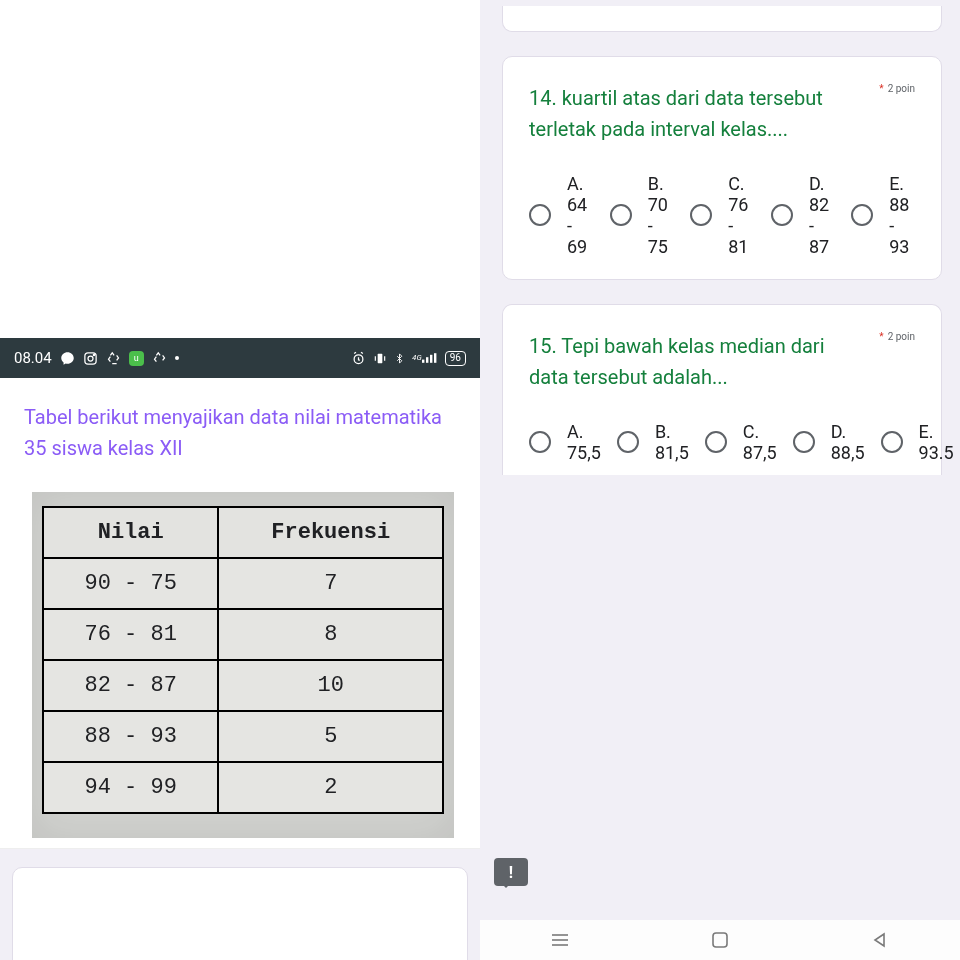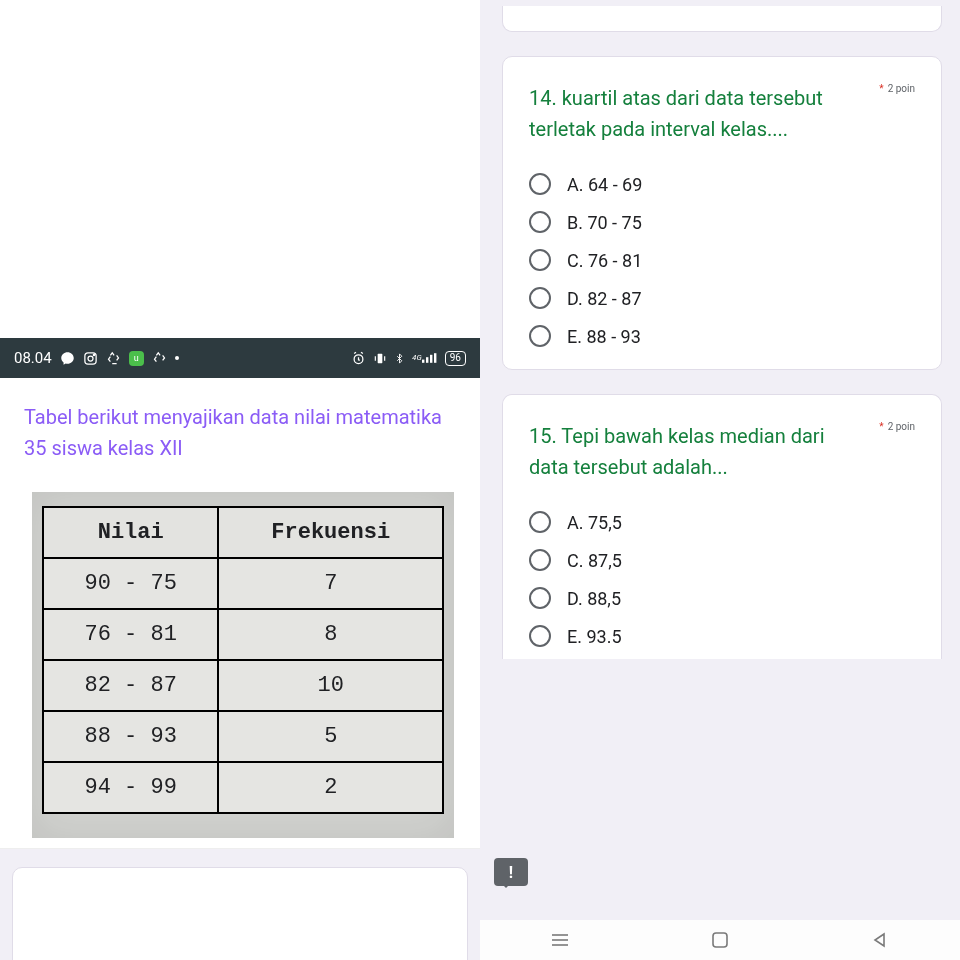--- a/index.html
+++ b/index.html
@@ -122,21 +122,20 @@
   }
   .q-points {
     font-size: 10px;
     color: #5f6368;
     white-space: nowrap;
   }
   .q-points .req { color: #d93025; margin-right: 4px; }
   .options {
     margin-top: 28px;
     display: flex;
-    flex-direction: column;
     gap: 16px;
   }
   .option {
     display: flex;
     align-items: center;
     gap: 16px;
     font-size: 18px;
     color: #202124;
     cursor: pointer;
   }
@@ -330,20 +329,24 @@
 
     <div class="q-card cut">
       <div class="q-header">
         <div class="q-title">15.  Tepi bawah kelas median dari data tersebut adalah...</div>
         <div class="q-points"><span class="req">*</span><span>2 poin</span></div>
       </div>
       <div class="options cut">
         <label class="option">
             <span class="radio"></span>
             <span>A. 75,5</span>
+          </label>
+        <label class="option">
+            <span class="radio"></span>
+            <span>B. 81,5</span>
           </label>
         <label class="option">
             <span class="radio"></span>
             <span>C. 87,5</span>
           </label>
         <label class="option">
             <span class="radio"></span>
             <span>D. 88,5</span>
           </label>
         <label class="option">

